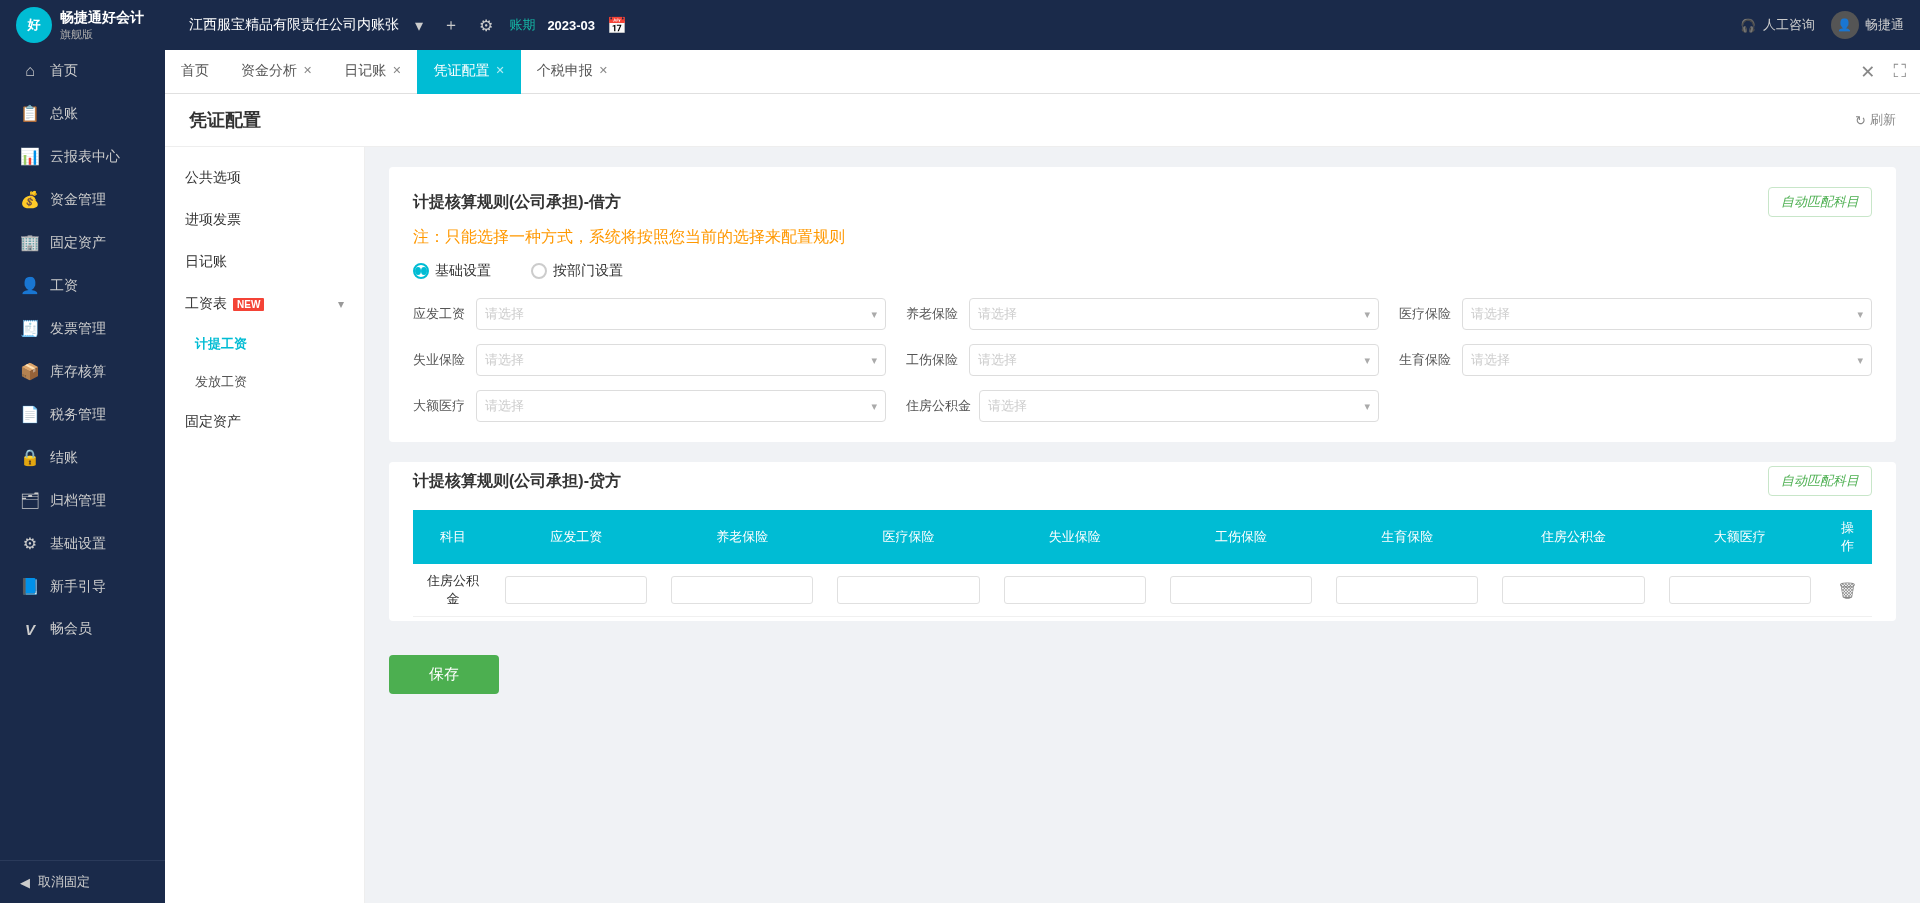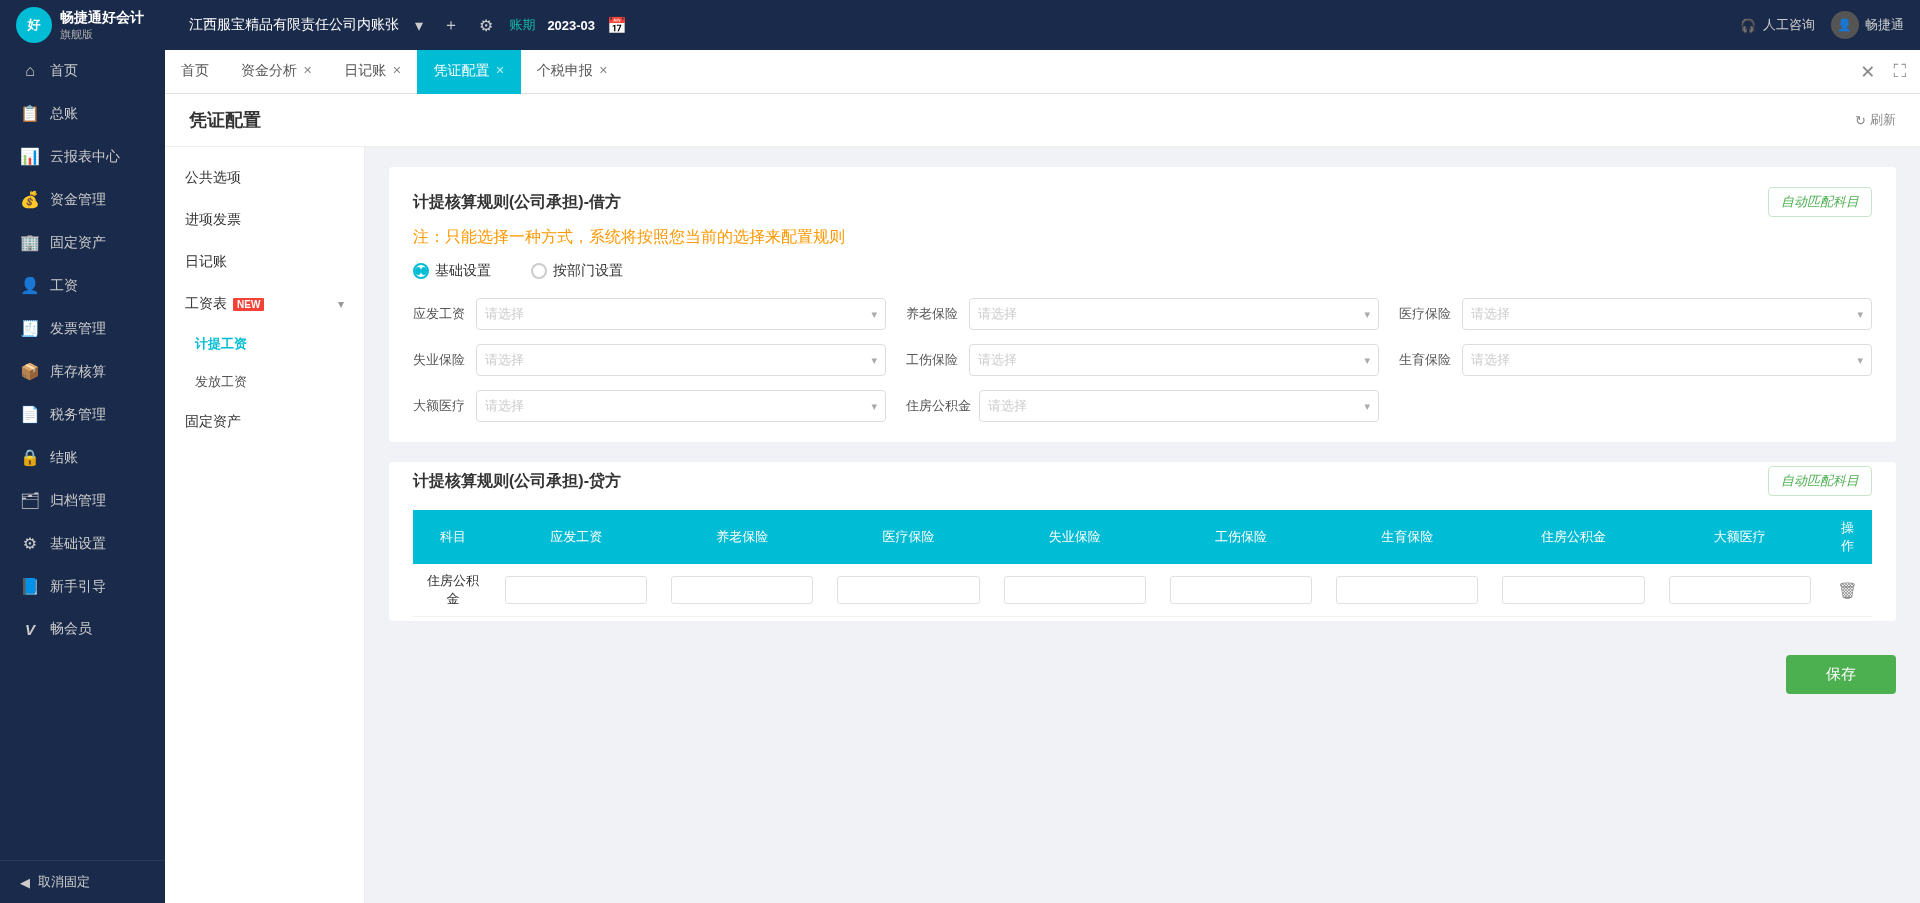--- a/index.html
+++ b/index.html
@@ -335,21 +335,21 @@
     .delete-icon-btn {
       background: none; border: none; cursor: pointer;
       color: #888; font-size: 16px;
     }
 
     
     .save-bar {
       position: sticky; bottom: 3px;
       background: #f0f2f5;
       padding: 14px 0;
-      display: flex; justify-content: flex-end;
+      display: flex; justify-content: flex-start;
     }
     .save-btn {
       background: #4caf50;
       color: white;
       border: none;
       padding: 10px 40px;
       font-size: 15px;
       border-radius: 4px;
       cursor: pointer;
     }

